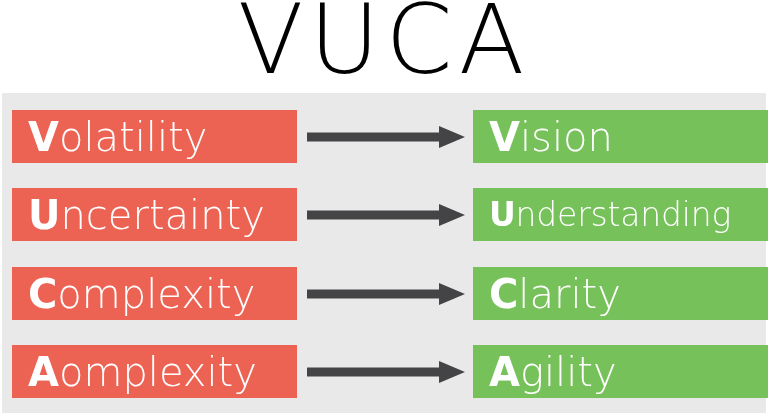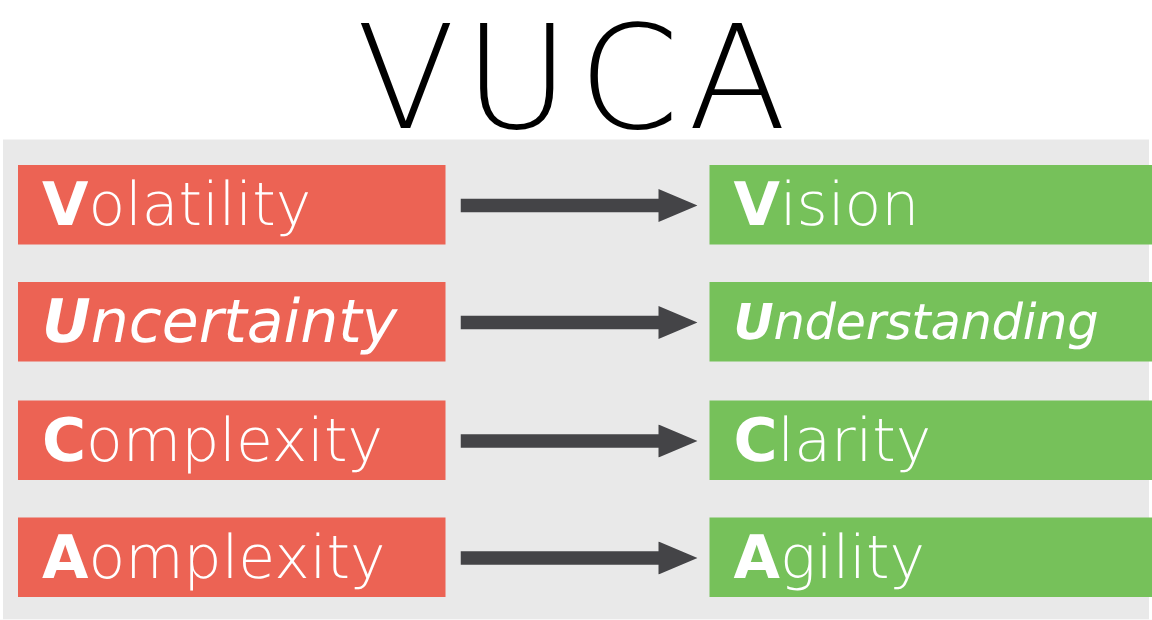--- a/index.html
+++ b/index.html
@@ -18,21 +18,21 @@
     position: relative;
     width: 768px;
     height: 413px;
     background: #ffffff;
   }
 
   
   #title-area {
     position: absolute;
     left: 0;
-    top: 16px;
+    top: 4px;
     width: 744px;
     height: 93px;
     background: #ffffff;
   }
   #page-title {
     position: absolute;
     left: 0;
     top: -12px;
     width: 768px;
     text-align: center;
@@ -57,21 +57,21 @@
   }
 
   
   .vuca-row {
     position: absolute;
     left: 0;
     width: 764px;
     height: 53px;
   }
   .vuca-row.row-0 { top: 17px; }
-  .vuca-row.row-1 { top: 95px; font-style: italic; }
+  .vuca-row.row-1 { top: 95px; }
   .vuca-row.row-2 { top: 174px; }
   .vuca-row.row-3 { top: 252px; }
 
   
   .term-box {
     position: absolute;
     top: 0;
     height: 53px;
     display: flex;
     align-items: center;

